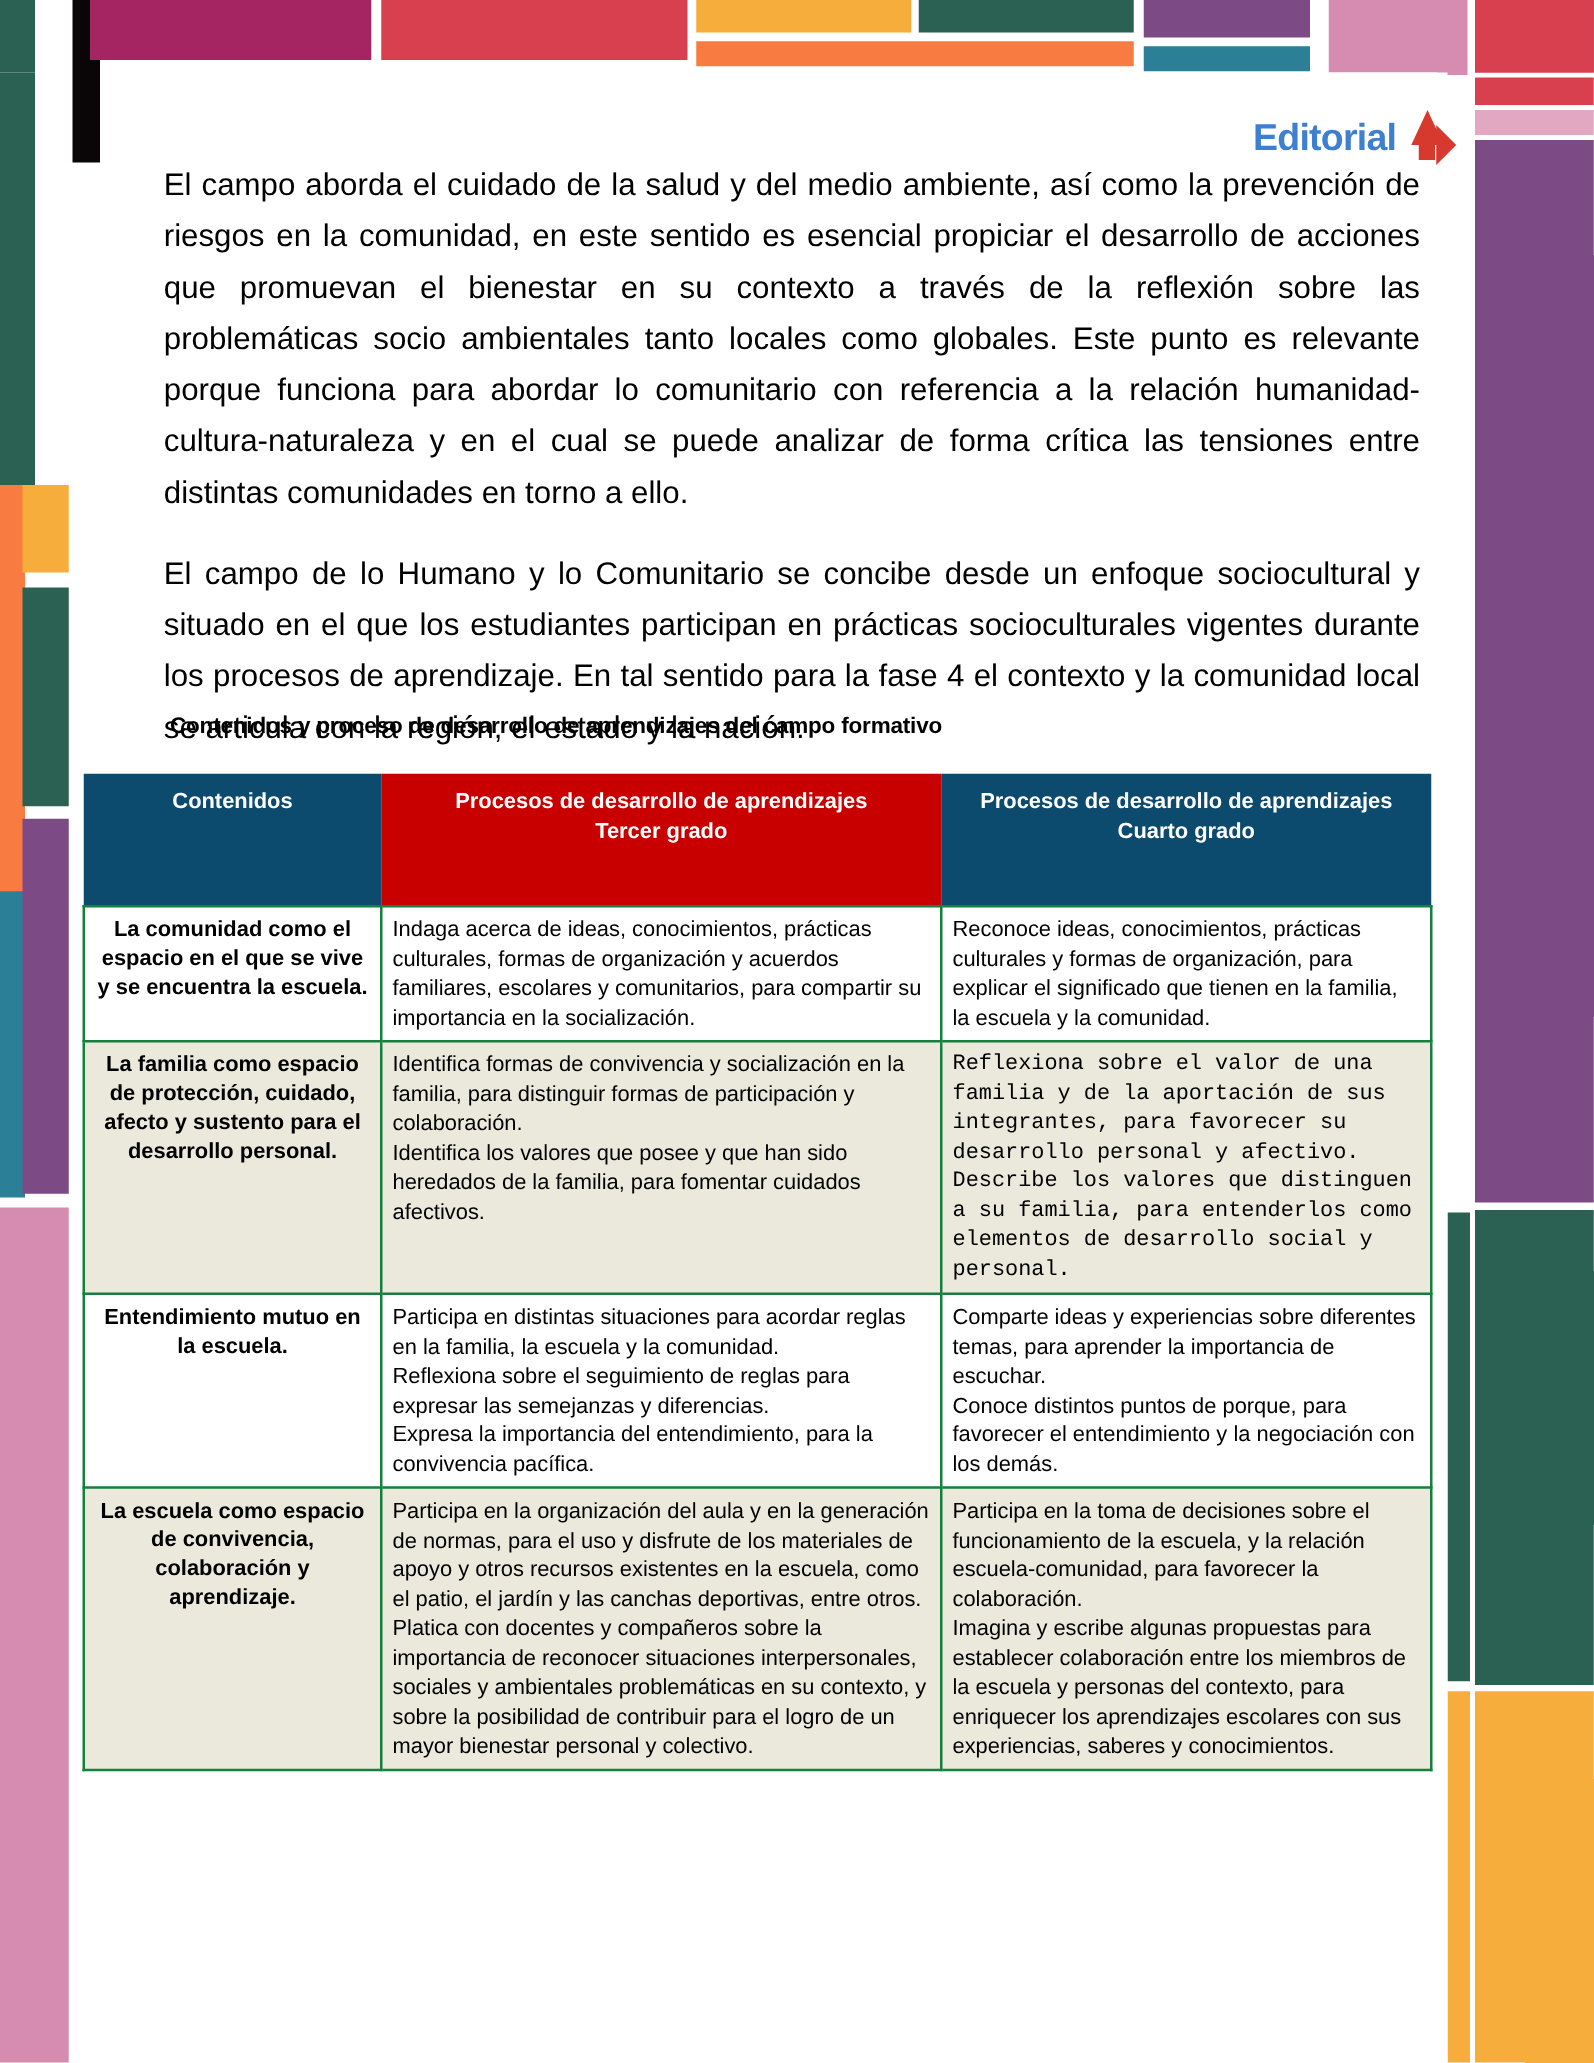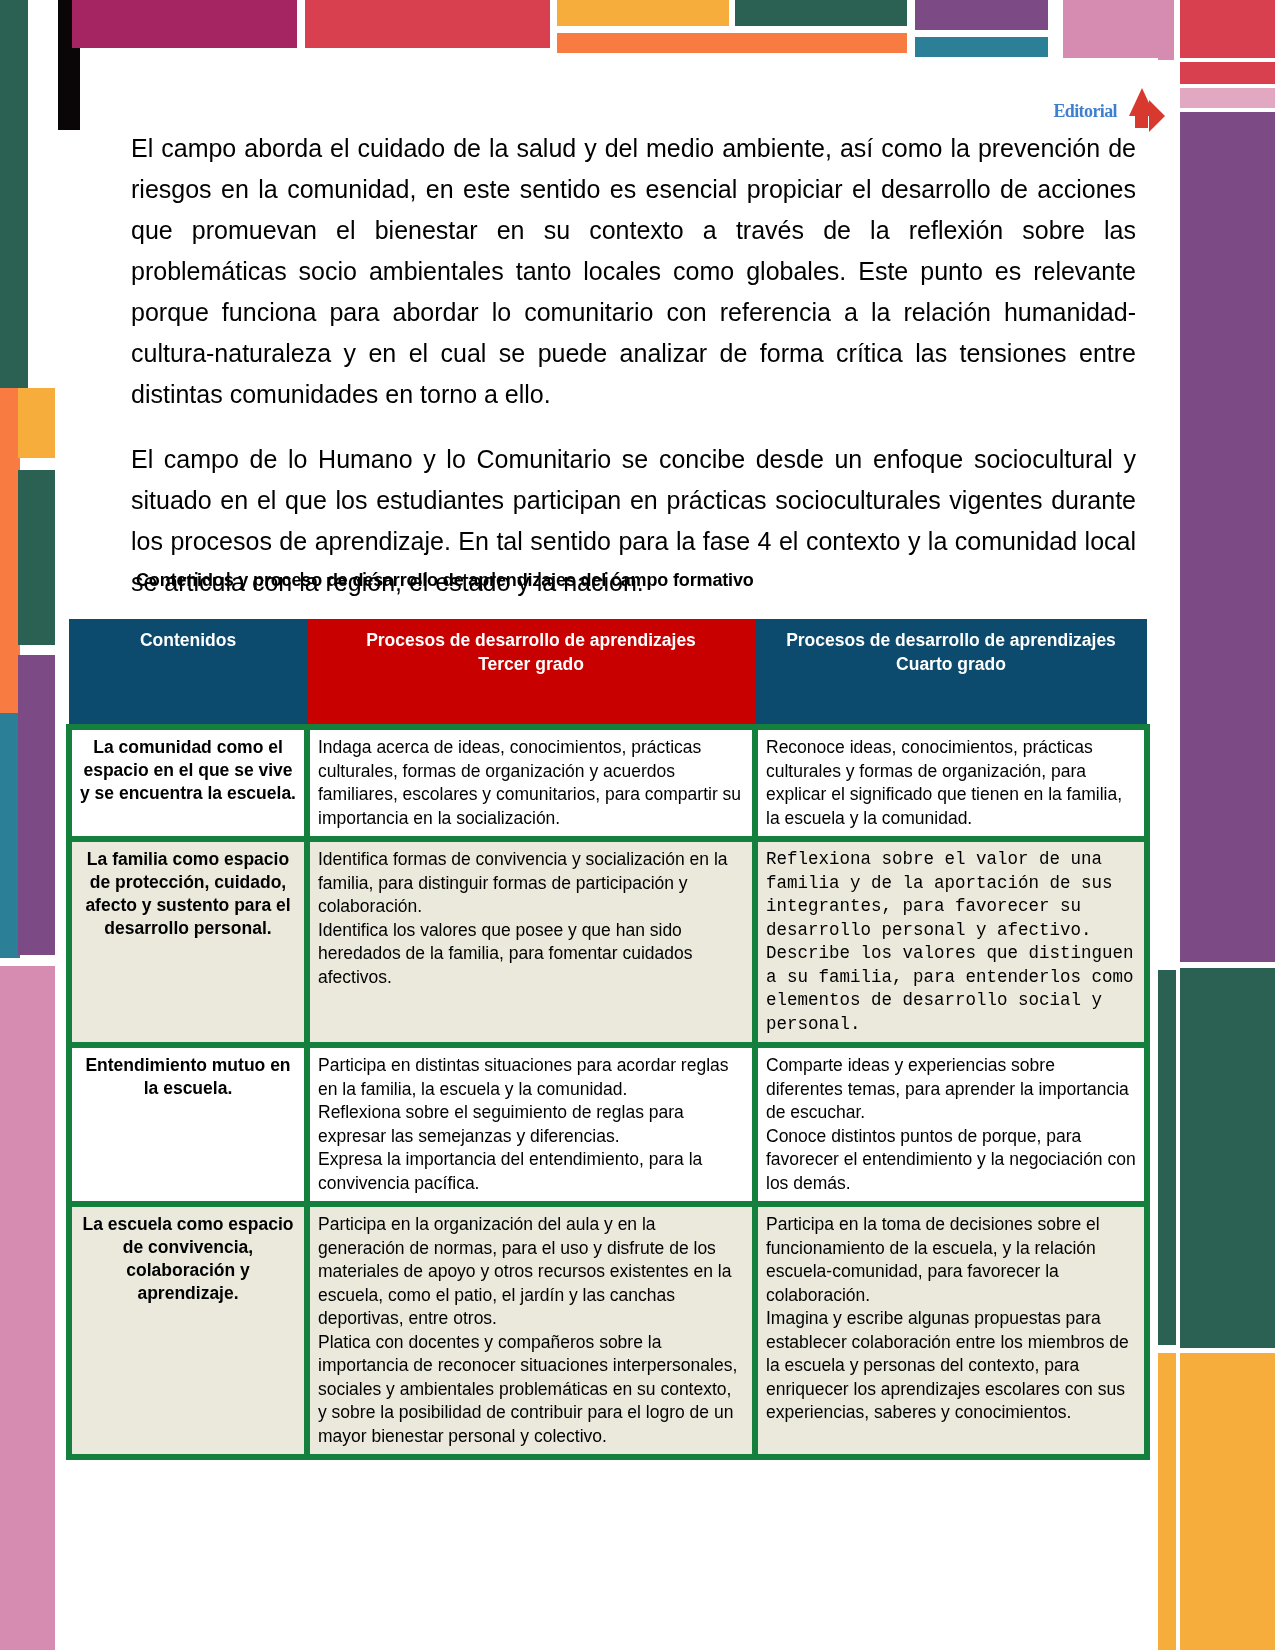--- a/index.html
+++ b/index.html
@@ -56,40 +56,40 @@
   
   .logo {
     position: absolute;
     right: 108px;
     top: 86px;
     display: flex;
     align-items: center;
     gap: 4px;
   }
   .logo-text {
-    font-size: 18px;
+    font-size: 30px;
     font-weight: bold;
     color: #3f7fd0;
     letter-spacing: -0.6px;
-    font-family: Liberation Serif, serif;
+    font-family: Liberation Sans, sans-serif;
   }
   .logo-mark { position: relative; width: 46px; height: 50px; }
 
   
   table.main-table {
     position: absolute;
     left: 66px;
     top: 618px;
     width: 1078px;
     border-collapse: collapse;
     table-layout: fixed;
   }
   table.main-table th,
   table.main-table td {
-    border: 6px solid #15803d;
+    border: 2px solid #15803d;
     vertical-align: top;
     padding: 6px 8px 6px 8px;
   }
   table.main-table th {
     color: #ffffff;
     font-size: 17.5px;
     line-height: 24px;
     text-align: center;
     font-weight: bold;
     vertical-align: top;

